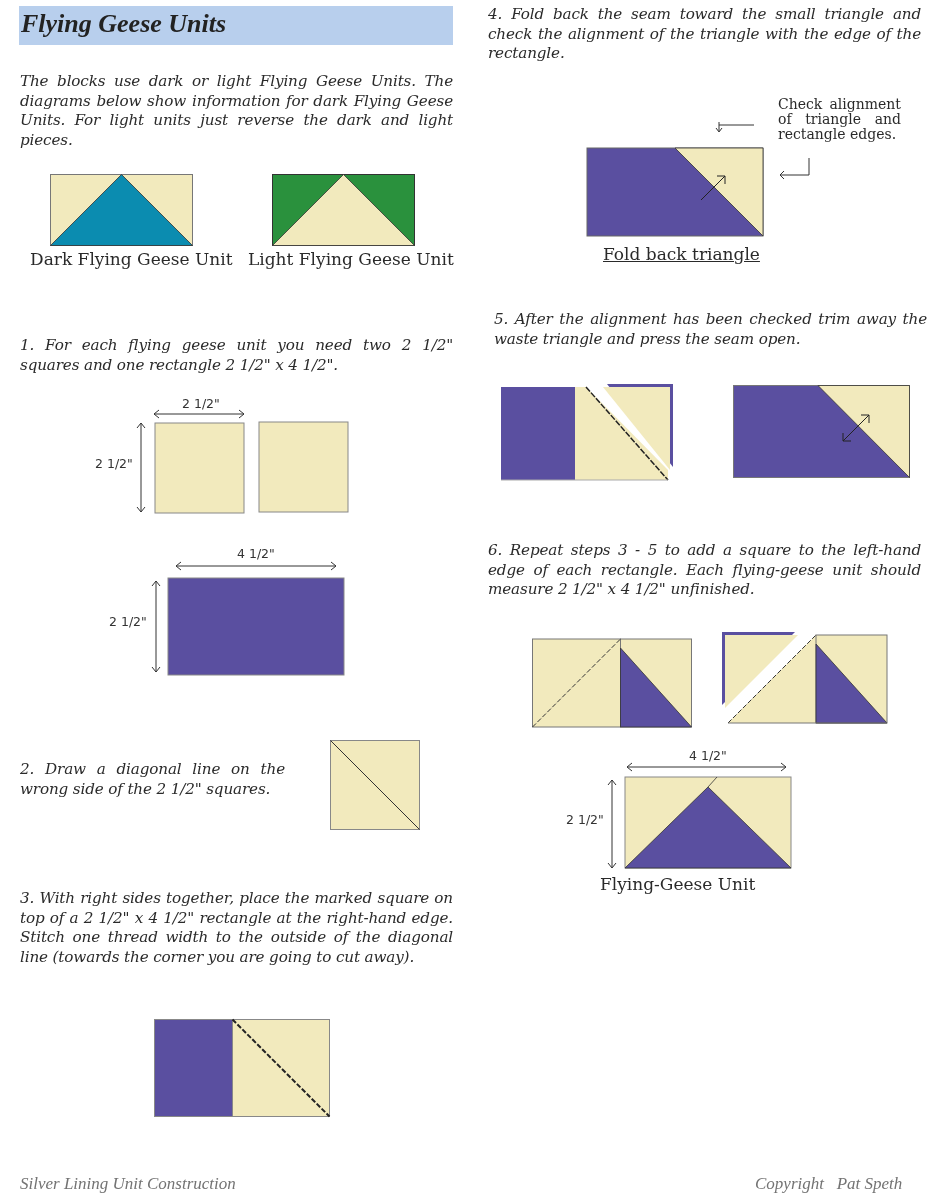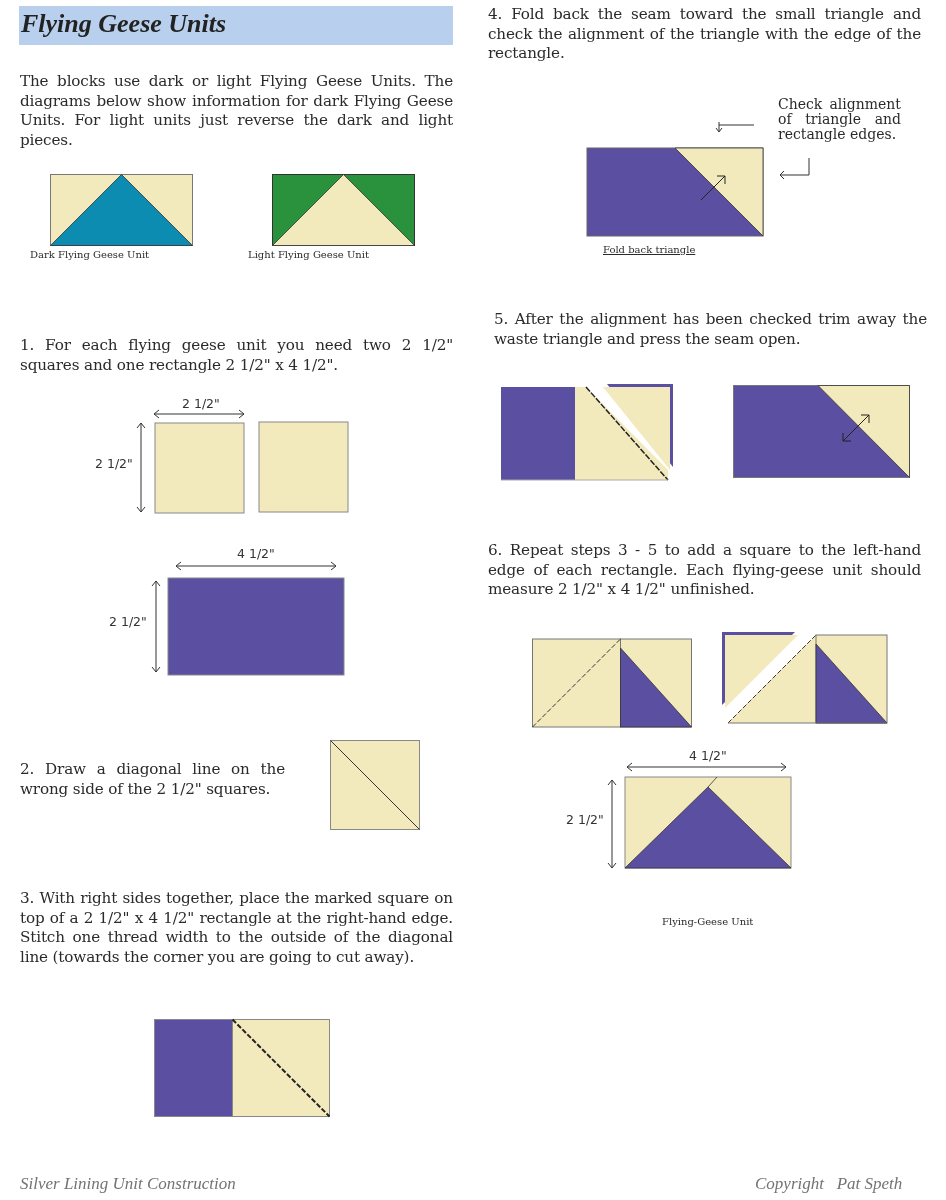--- a/index.html
+++ b/index.html
@@ -1,22 +1,22 @@
 <!DOCTYPE html>
 <html><head>
 <meta charset="utf-8">
 <style>
   html, body { margin:0; padding:0; background:#ffffff; }
   body { width:946px; height:1200px; position:relative; overflow:hidden;
          font-family:"DejaVu Serif", serif; color:#2a2a2a; }
   .abs { position:absolute; }
   .title-bar { left:19px; top:6px; width:434px; height:39px; background:#b8cfed; }
   .title { left:21px; top:9px; font-family:"Liberation Serif", serif; font-style:italic; font-size:26px; color:#222; white-space:nowrap;font-weight:bold; }
-  .para { font-size:15.2px; line-height:19.5px; text-align:justify; text-align-last:left; letter-spacing:-0.15px; }
-  .caption { font-size:10px; white-space:nowrap; }
+  .para { font-size:15.2px; line-height:19.5px; text-align:justify; text-align-last:left; letter-spacing:-0.15px;font-style:italic; }
+  .caption { font-size:17px; white-space:nowrap; }
   .note { font-size:14px; line-height:15px; text-align:justify; text-align-last:left;margin-top:16px; }
   .footer { font-family:"Liberation Serif", serif; font-style:italic; font-size:17px; color:#737373; white-space:nowrap; }
   svg { position:absolute; overflow:visible; }
 </style>
 </head>
 <body>
 
 <div class="abs title-bar"></div>
 <div class="abs title">Flying Geese Units</div>
 
@@ -136,17 +136,17 @@
   <polyline points="176,3 181,7 176,11" fill="none" stroke="#333" stroke-width="1"></polyline>
   <line x1="7" y1="20" x2="7" y2="108" stroke="#333" stroke-width="1"></line>
   <polyline points="3,25 7,20 11,25" fill="none" stroke="#333" stroke-width="1"></polyline>
   <polyline points="3,103 7,108 11,103" fill="none" stroke="#333" stroke-width="1"></polyline>
   <rect x="20" y="17" width="166" height="91" fill="#f2eabd" stroke="#888" stroke-width="1"></rect>
   <polygon points="20,108 103,27 186,108" fill="#5a4fa0" stroke="#333" stroke-width="0.8"></polygon>
   <line x1="103" y1="27" x2="112" y2="17" stroke="#333" stroke-width="0.8"></line>
 </svg>
 <div class="abs" style="left:689px; top:748px; font-family:'DejaVu Sans',sans-serif; font-size:12.5px; color:#333;">4 1/2"</div>
 <div class="abs" style="left:566px; top:812px; font-family:'DejaVu Sans',sans-serif; font-size:12.5px; color:#333;">2 1/2"</div>
-<div class="abs caption" style="left:662px; top:874px;margin-top:42px;">Flying-Geese Unit</div>
+<div class="abs caption" style="left:600px; top:874px;">Flying-Geese Unit</div>
 
 <div class="abs footer" style="left:20px; top:1174px;">Silver Lining Unit Construction</div>
 <div class="abs footer" style="left:441px; top:1174px;margin-top:32px;">page 55</div>
 <div class="abs footer" style="left:755px; top:1174px; white-space:pre;">Copyright   Pat Speth</div>
 
 </body></html>

